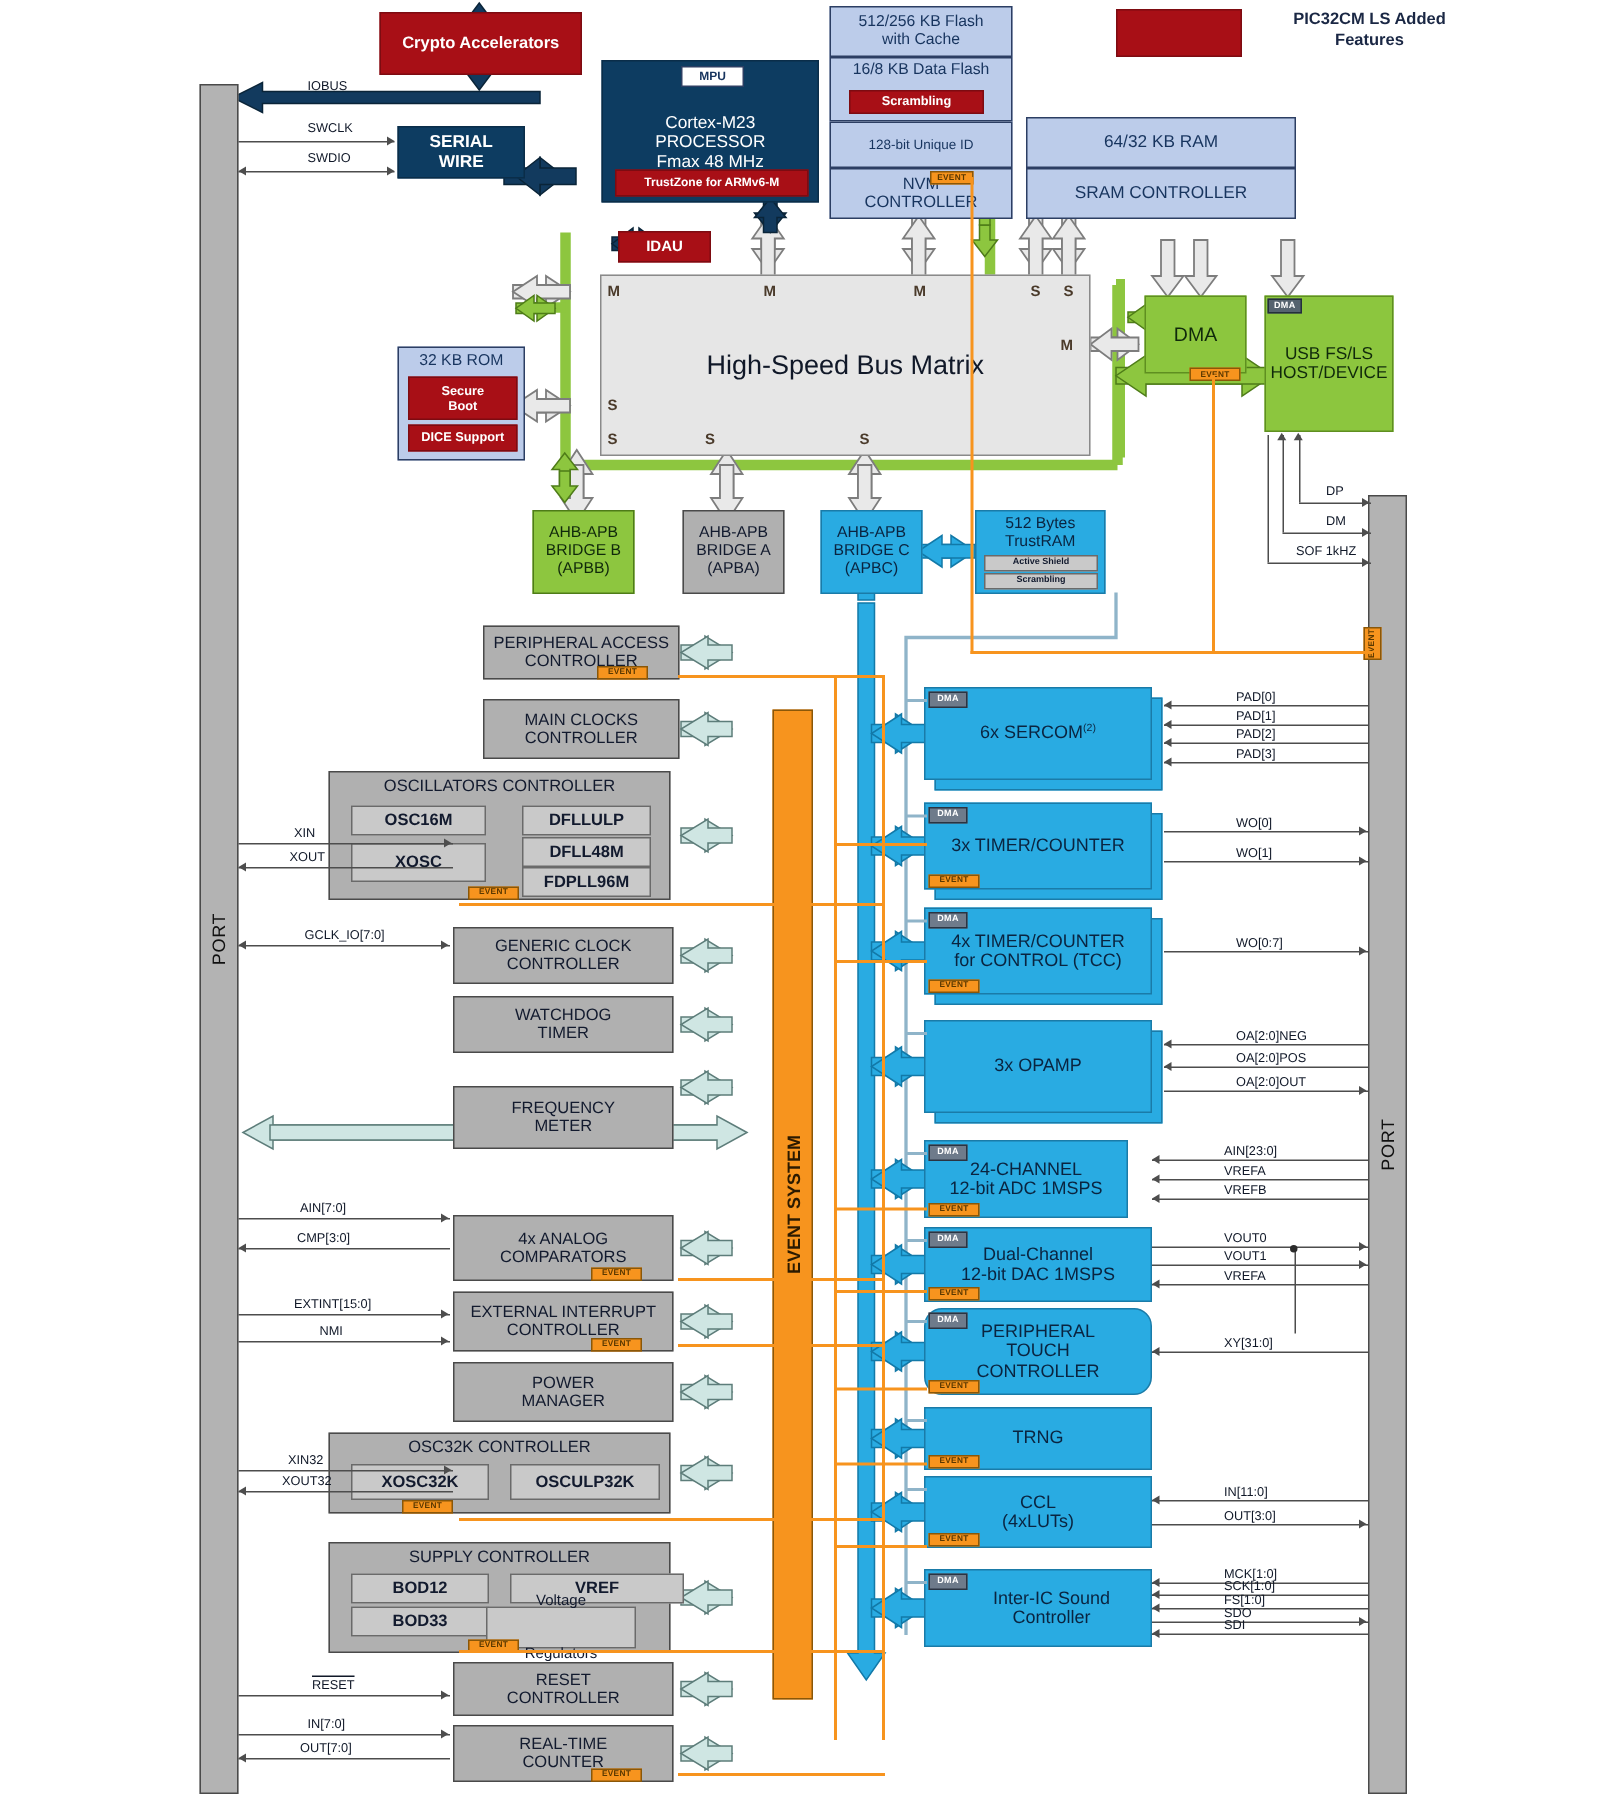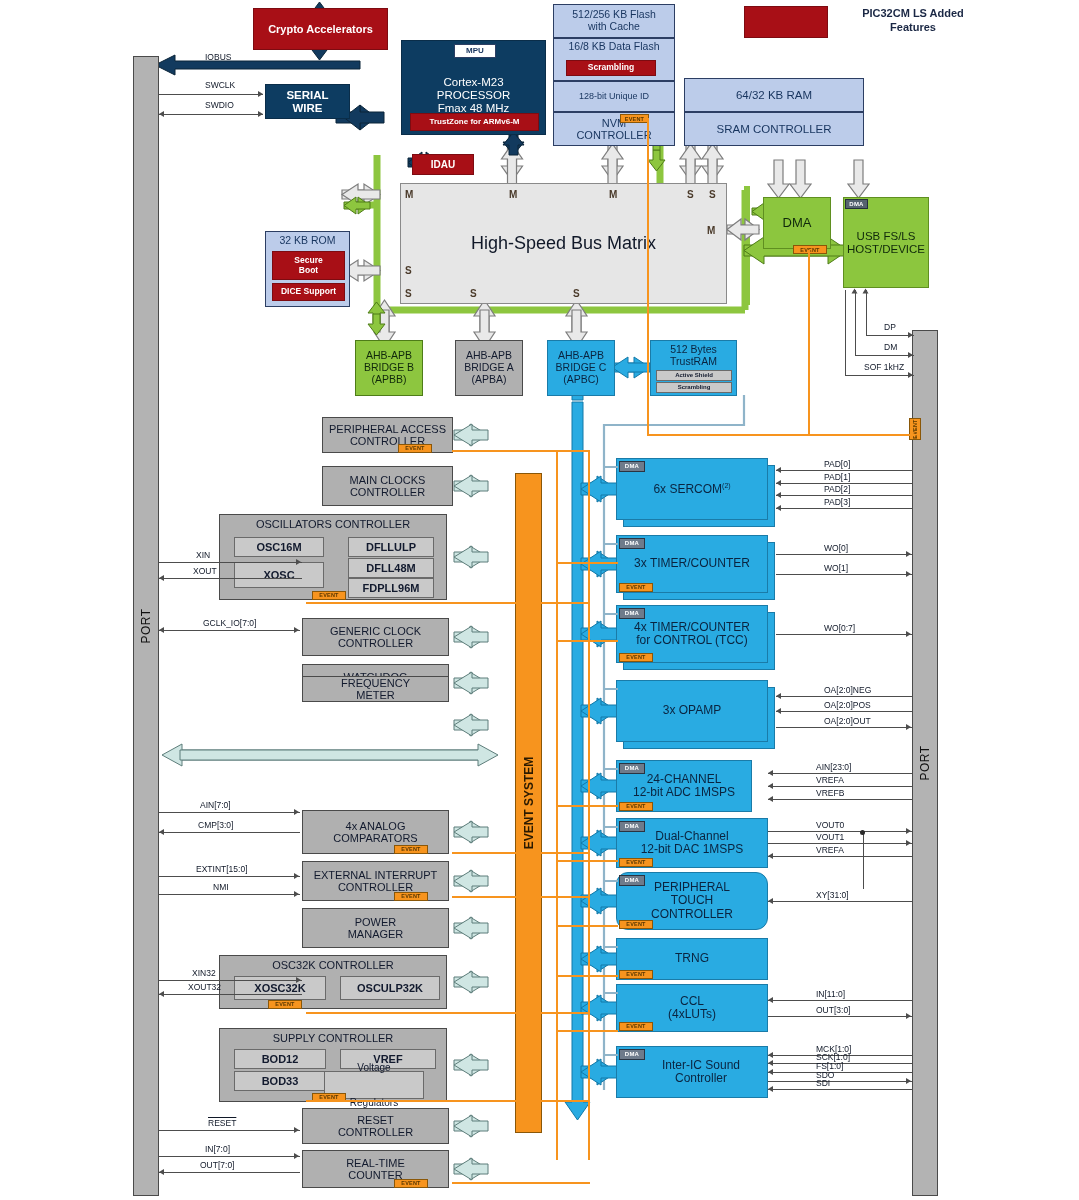--- a/index.html
+++ b/index.html
@@ -399,21 +399,21 @@
         </div>
       </div>
       <div class="box grey" style="left: 302px; top: 618px; width: 147px; height: 38px; font-size: 11px;">
         <span>GENERIC CLOCK</span>
         <span>CONTROLLER</span>
       </div>
       <div class="box grey" style="left: 302px; top: 664px; width: 147px; height: 38px; font-size: 11px;">
         <span>WATCHDOG</span>
         <span>TIMER</span>
       </div>
-      <div class="box grey" style="left: 302px; top: 676px; width: 147px; height: 26px; font-size: 11px;">
+      <div class="box grey" style="left: 302px; top: 724px; width: 147px; height: 42px; font-size: 11px;">
         <span>FREQUENCY</span>
         <span>METER</span>
       </div>
       <div class="box grey" style="left: 302px; top: 810px; width: 147px; height: 44px; font-size: 11px;">
         <span>4x ANALOG</span>
         <span>COMPARATORS</span>
         <div class="chip evt" style="left: 91px; top: 34px; width: 34px; height: 9px;">
           <span>EVENT</span>
         </div>
       </div>
@@ -441,21 +441,21 @@
         </div>
       </div>
       <div class="box grey" style="left: 219px; top: 1028px; width: 228px; height: 74px; font-size: 11px; justify-content: flex-start; padding-top: 3px;">
         <span>SUPPLY CONTROLLER</span>
         <div class="box grey-l" style="left: 14px; top: 20px; width: 92px; height: 20px; font-size: 11px; font-weight: bold;">
           <span>BOD12</span>
         </div>
         <div class="box grey-l" style="left: 14px; top: 42px; width: 92px; height: 20px; font-size: 11px; font-weight: bold;">
           <span>BOD33</span>
         </div>
-        <div class="box grey-l" style="left: 120px; top: 20px; width: 96px; height: 20px; font-size: 11px; font-weight: bold;">
+        <div class="box grey-l" style="left: 120px; top: 20px; width: 116px; height: 20px; font-size: 11px; font-weight: bold;">
           <span>VREF</span>
         </div>
         <div class="box grey-l" style="left: 104px; top: 42px; width: 100px; height: 28px; font-size: 10px; font-weight: normal; gap: 24px;">
           <span>Voltage</span>
           <span>Regulators</span>
         </div>
         <div class="chip evt" style="left: 92px; top: 64px; width: 34px; height: 9px;">
           <span>EVENT</span>
         </div>
       </div>

